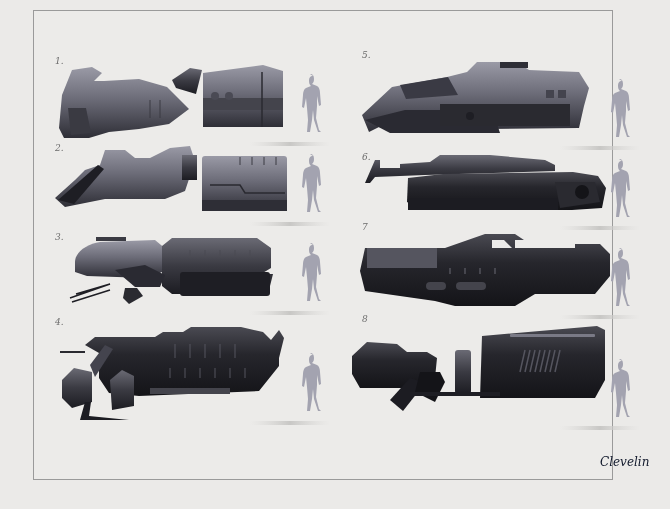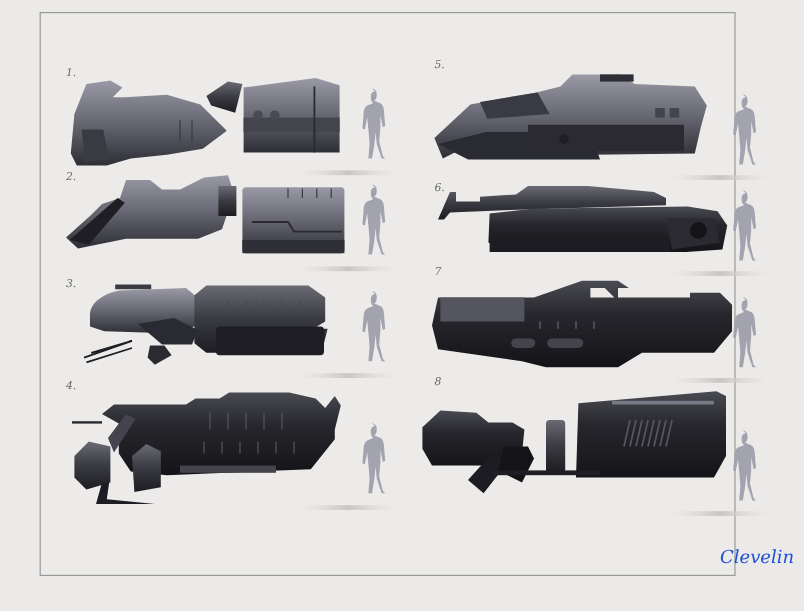--- a/index.html
+++ b/index.html
@@ -18,21 +18,21 @@
   }
   .label {
     position:absolute;
     font-family:"DejaVu Serif", serif;
     font-size:9px; color:#6b6b6b; font-style:italic;
   }
   .art { position:absolute; left:0; top:0; }
   .signature {
     position:absolute; left:600px; top:455px;
     font-family:"DejaVu Serif", serif; font-style:italic;
-    font-size:15px; color:#1d4ed8;
+    font-size:12px; color:#0f172a;
   }
 </style>
 </head>
 <body>
 
 <div class="sheet"></div>
 
 <span class="label" style="left:55px;top:56px;">1.</span>
 <span class="label" style="left:55px;top:143px;">2.</span>
 <span class="label" style="left:55px;top:232px;">3.</span>

